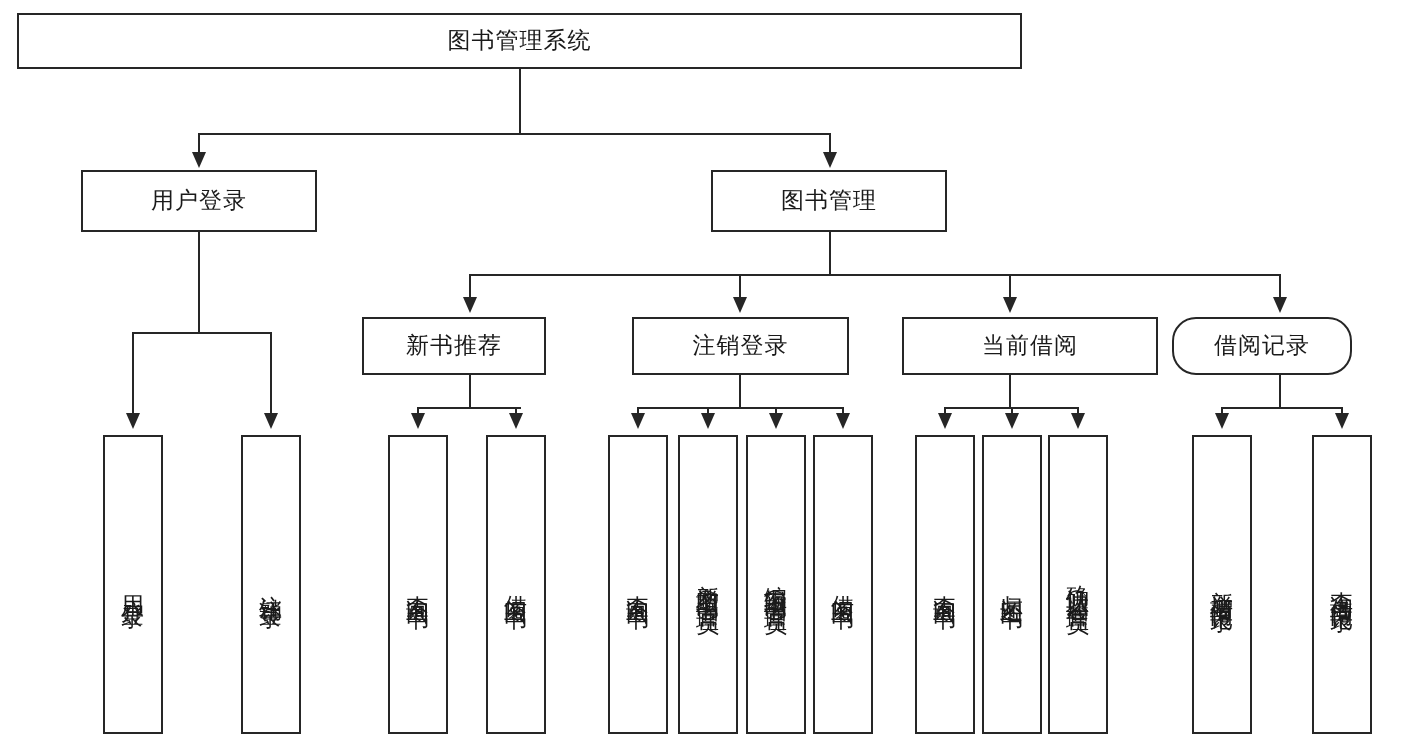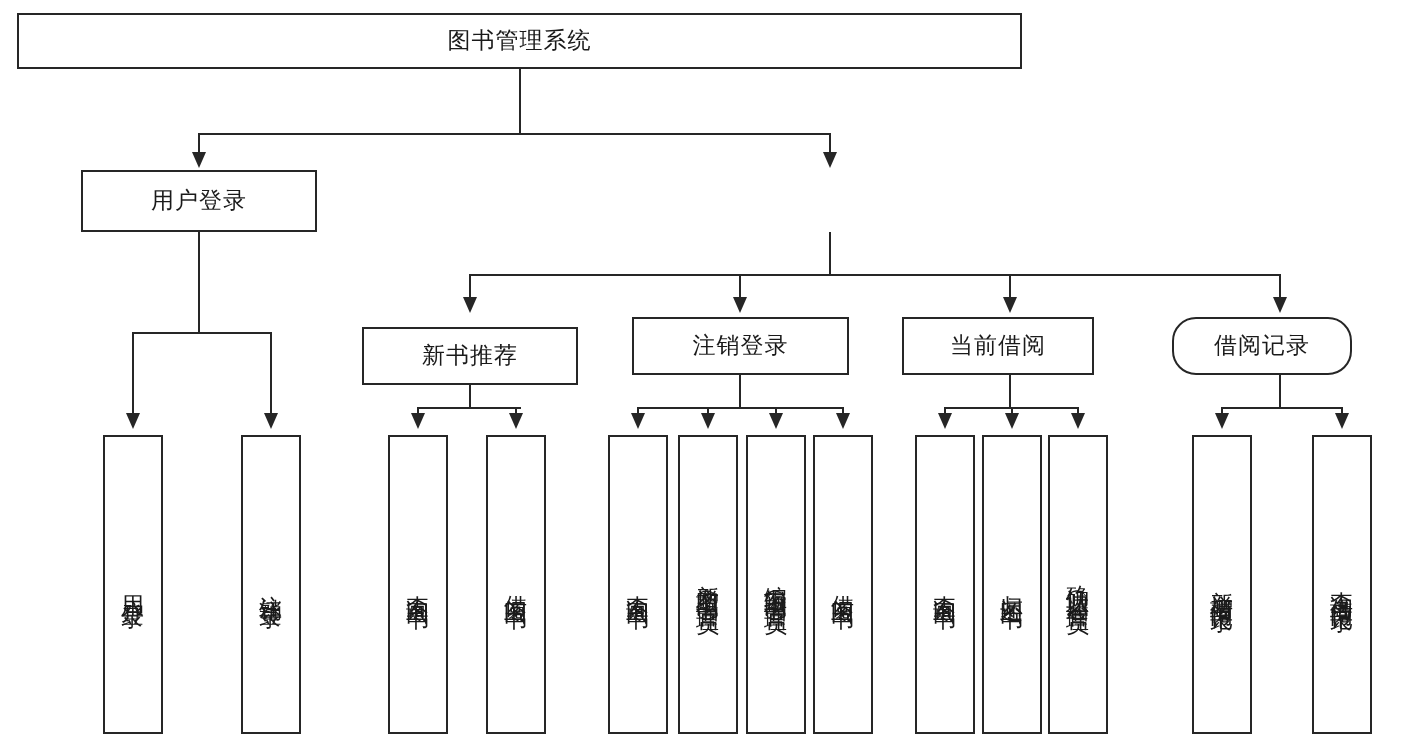--- a/index.html
+++ b/index.html
@@ -127,24 +127,25 @@
   <div class="conn conn-v" style="left:1279px; top:375px; height:34px;"></div>
   <div class="conn conn-h" style="left:1221px; top:407px; width:121px;"></div>
   <div class="conn conn-v" style="left:1221px; top:407px; height:8px;"></div>
   <div class="arrow" style="left:1215px; top:413px;"></div>
   <div class="conn conn-v" style="left:1341px; top:407px; height:8px;"></div>
   <div class="arrow" style="left:1335px; top:413px;"></div>
 
   <div class="node node-h" style="left:17px; top:13px; width:1005px; height:56px;">图书管理系统</div>
 
   <div class="node node-h" style="left:81px; top:170px; width:236px; height:62px;">用户登录</div>
+  <div class="node node-h" style="left:711px; top:170px; width:236px; height:62px;">图书管理</div>
 
-  <div class="node node-h" style="left:362px; top:327px; width:216px; height:58px;">新书推荐</div>
+  <div class="node node-h" style="left:362px; top:317px; width:184px; height:58px;">新书推荐</div>
   <div class="node node-h" style="left:632px; top:317px; width:217px; height:58px;">注销登录</div>
-  <div class="node node-h" style="left:902px; top:317px; width:192px; height:58px;">当前借阅</div>
+  <div class="node node-h" style="left:902px; top:317px; width:256px; height:58px;">当前借阅</div>
   <div class="node node-h" style="left:1172px; top:317px; width:180px; height:58px;border-radius:24px;">借阅记录</div>
 
   <div class="node node-v" style="left:103px; top:435px; width:60px; height:299px;">用户登录</div>
   <div class="node node-v" style="left:241px; top:435px; width:60px; height:299px;">注销登录</div>
   <div class="node node-v" style="left:388px; top:435px; width:60px; height:299px;">查询图书</div>
   <div class="node node-v" style="left:486px; top:435px; width:60px; height:299px;">借阅图书</div>
   <div class="node node-v" style="left:608px; top:435px; width:60px; height:299px;">查询图书</div>
   <div class="node node-v" style="left:678px; top:435px; width:60px; height:299px;">新增图书（管理员）</div>
   <div class="node node-v" style="left:746px; top:435px; width:60px; height:299px;">编辑图书（管理员）</div>
   <div class="node node-v" style="left:813px; top:435px; width:60px; height:299px;">借阅图书</div>

